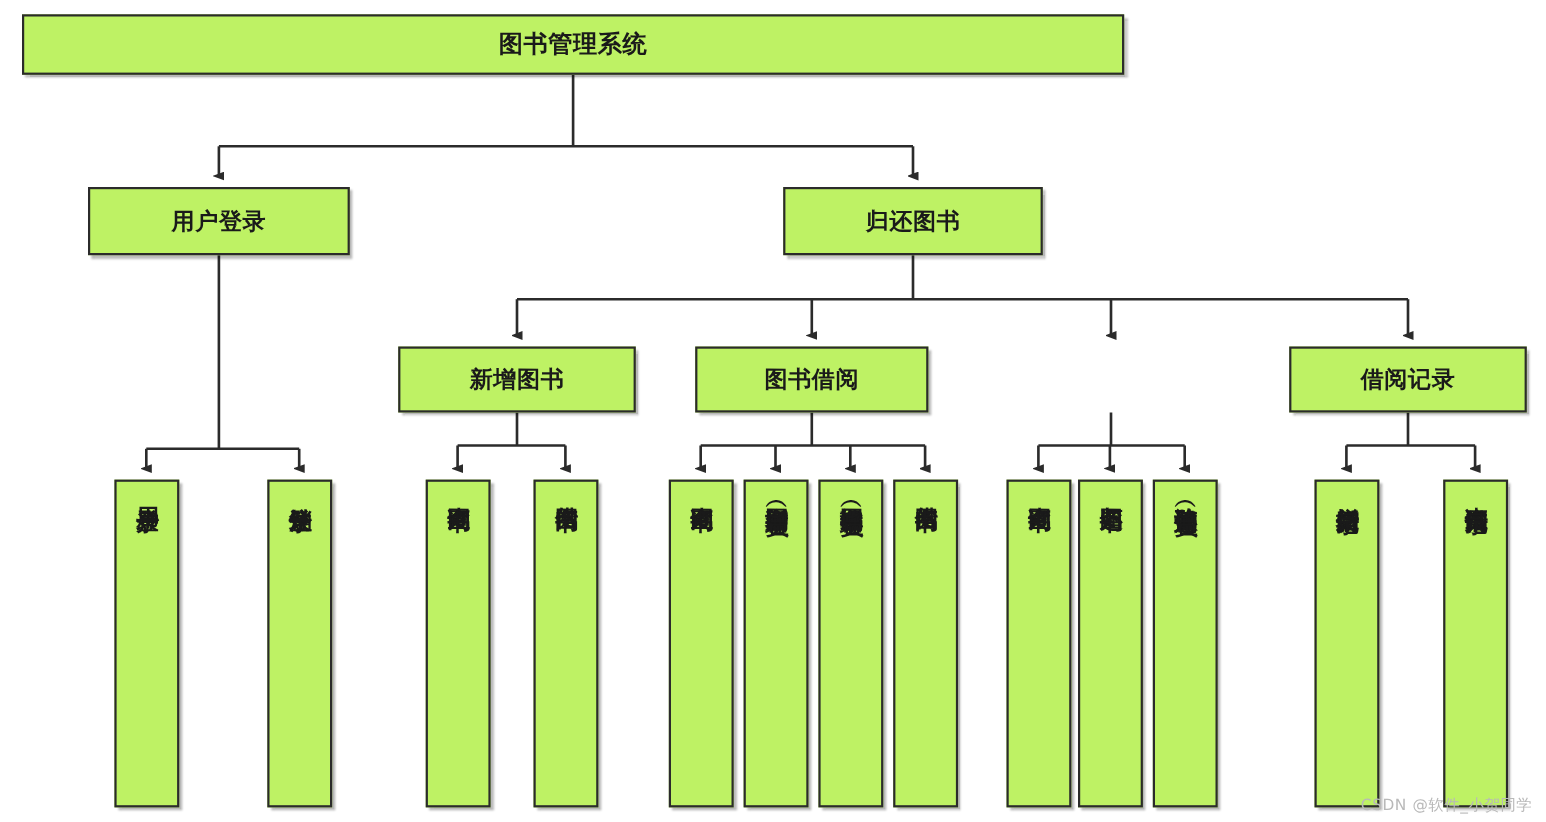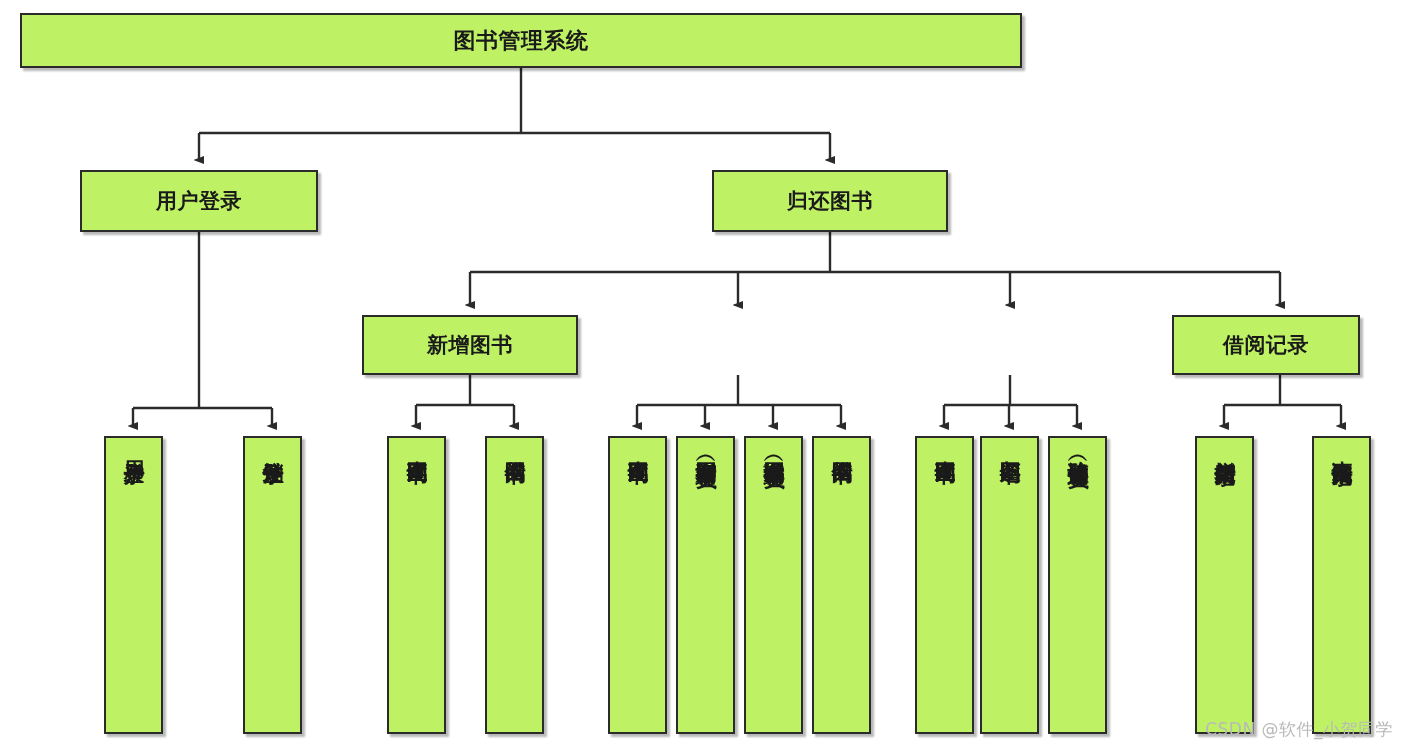--- a/index.html
+++ b/index.html
@@ -59,21 +59,21 @@
     font-size: 21px;
     line-height: 1.22;
     letter-spacing: 1px;
     max-height: 100%;
   }
   .node.root .node-label { font-size: 22px; }
   .watermark {
     position: absolute;
     right: 12px;
     bottom: 6px;
-    font-size: 17px;
+    font-size: 14px;
     color: #b9b9b9;
     letter-spacing: 0.5px;
     white-space: nowrap;
     font-family: "DejaVu Sans", "Liberation Sans", sans-serif;
   }
 </style>
 </head>
 <body>
 
 <div id="diagram-canvas">
@@ -135,21 +135,24 @@
   <div class="node" style="left:80px; top:170px; width:238px; height:62px;">
     <span class="node-label">用户登录</span>
   </div>
   <div class="node" style="left:712px; top:170px; width:236px; height:62px;">
     <span class="node-label">归还图书</span>
   </div>
 
   <div class="node" style="left:362px; top:315px; width:216px; height:60px;">
     <span class="node-label">新增图书</span>
   </div>
-  <div class="node" style="left:1172px; top:315px; width:188px; height:60px;align-items:center;">
+  <div class="node" style="left:632px; top:315px; width:212px; height:60px;">
+    <span class="node-label">图书借阅</span>
+  </div>
+  <div class="node" style="left:1172px; top:315px; width:216px; height:60px;align-items:center;">
     <span class="node-label">借阅记录</span>
   </div>
 
   <div class="node vertical" style="left:104px; top:436px; width:59px; height:298px;">
     <span class="node-label">用户登录</span>
   </div>
   <div class="node vertical" style="left:243px; top:436px; width:59px; height:298px;">
     <span class="node-label">注销登录</span>
   </div>
   <div class="node vertical" style="left:387px; top:436px; width:59px; height:298px;">

